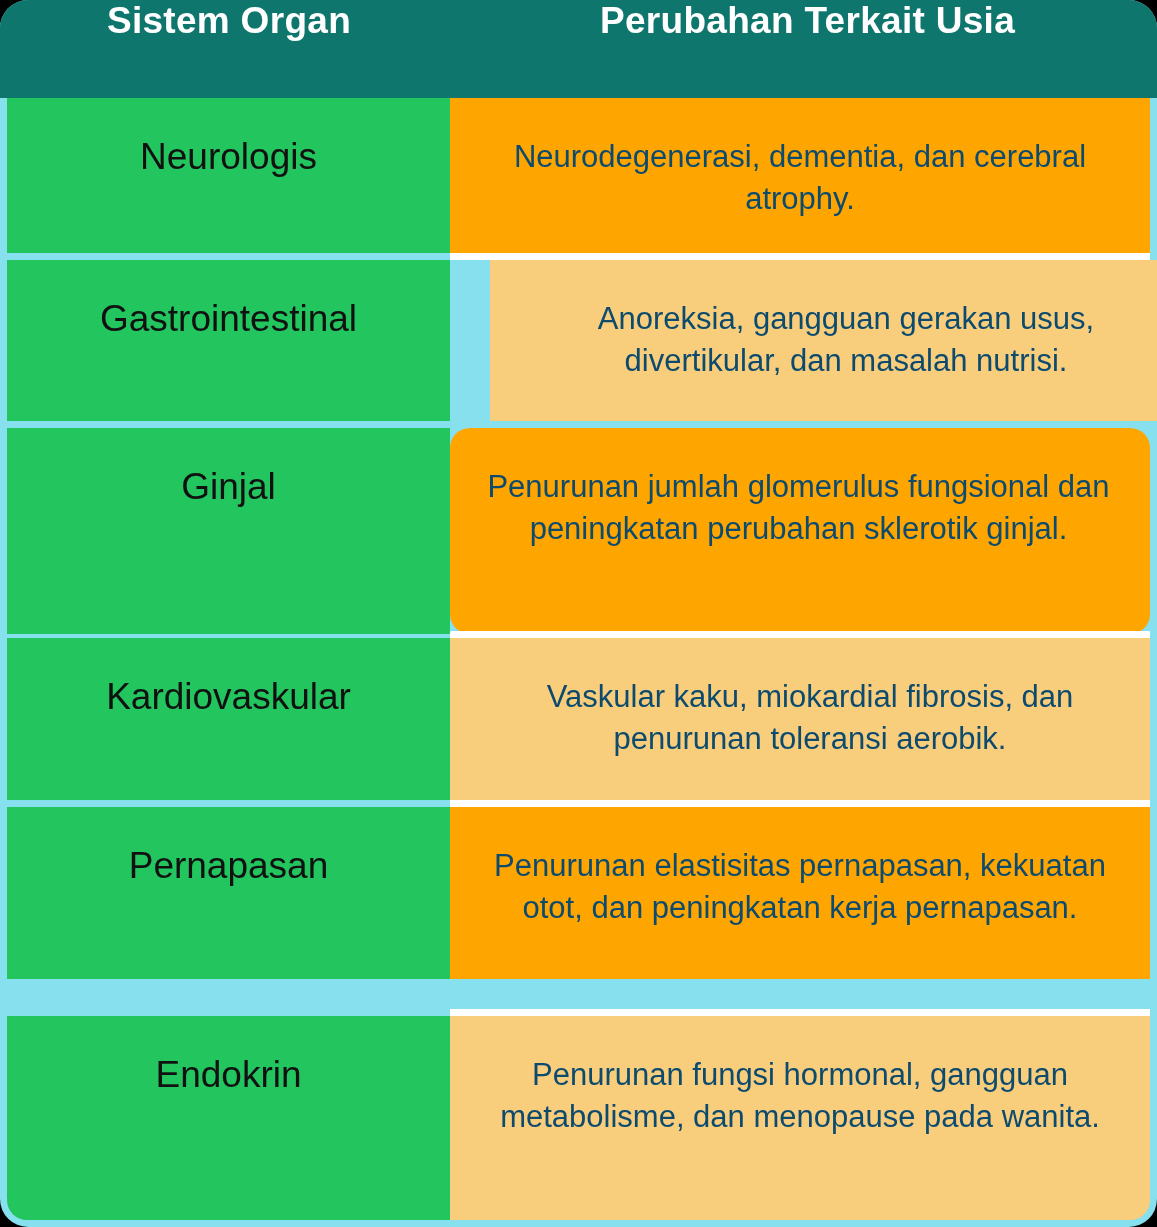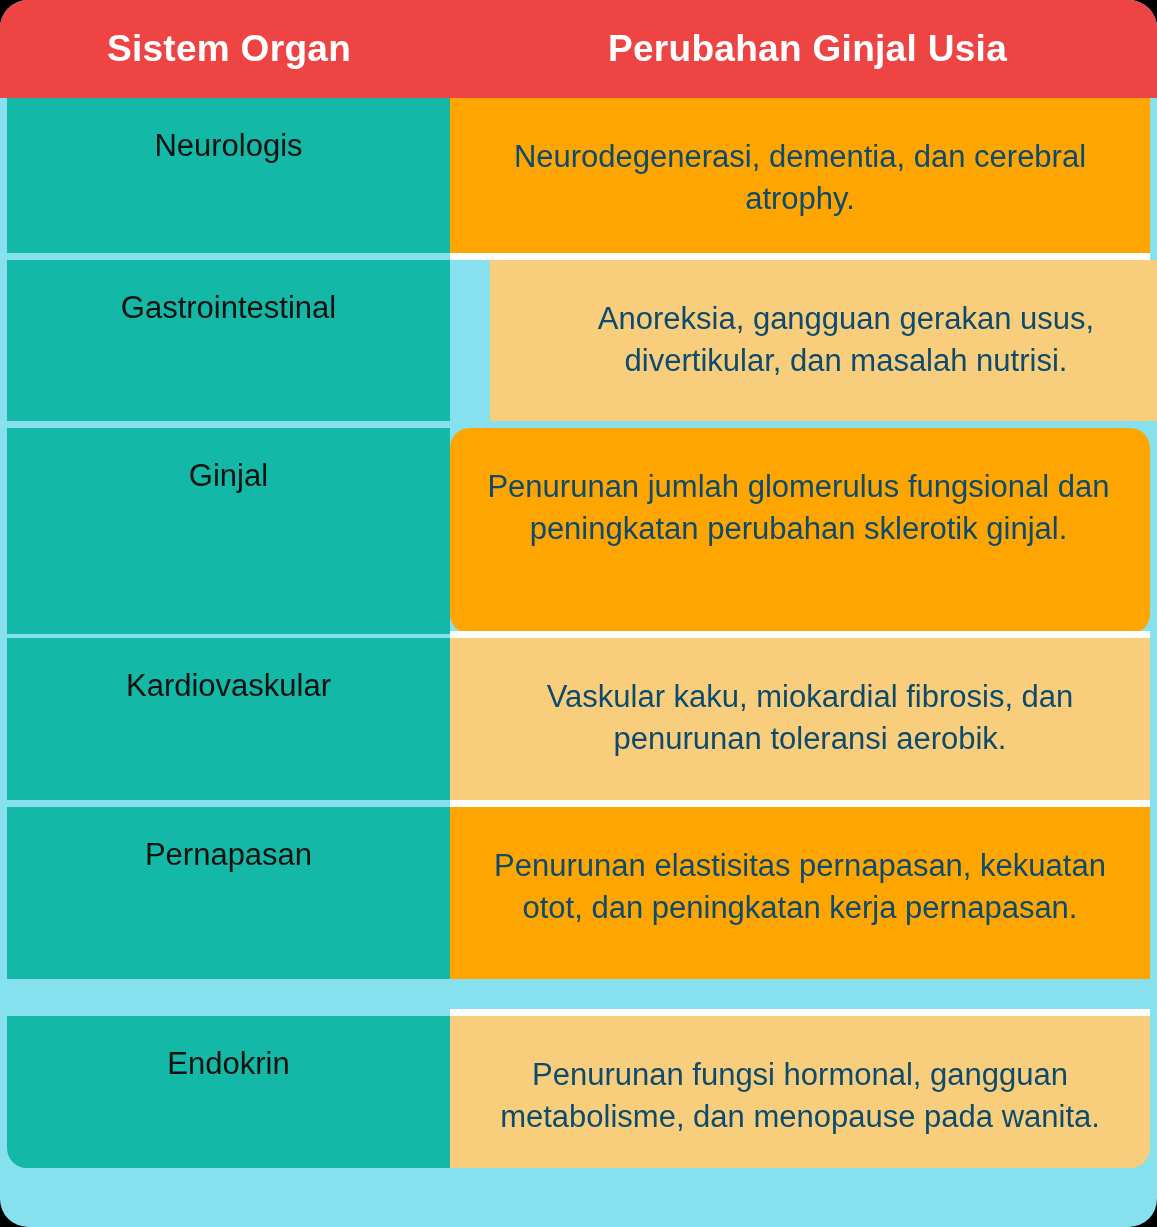--- a/index.html
+++ b/index.html
@@ -3,50 +3,50 @@
   <meta charset="utf-8">
   <style>
     html, body { margin: 0; padding: 0; background: #000000; }
     body { width: 1157px; height: 1227px; position: relative; overflow: hidden; }
     .table-wrap {
       position: absolute; left: 0; top: 0; width: 1157px; height: 1227px;
       background: #86e0ee; border-radius: 28px; overflow: hidden;
     }
     .header {
       position: absolute; left: 0; top: 0; width: 1157px; height: 98px;
-      background: #ef4444; display: flex; align-items: center;
+      background: #0f766e; display: flex; align-items: flex-start;
     }
     .header .hcell {
       color: #ffffff; font-family: "Liberation Sans", sans-serif; font-weight: bold;
       font-size: 37px; text-align: center; letter-spacing: 0.3px;
     }
     .header .h-left { width: 458px; }
     .header .h-right { width: 699px; }
     .row { position: absolute; left: 7px; width: 1143px; }
     .cell-left {
       position: absolute; left: 0; top: 0; width: 443px; height: 100%;
-      background: #14b8a6; font-family: "Liberation Sans", sans-serif; font-size: 31px;
-      color: #111111; text-align: center; box-sizing: border-box; padding-top: 30px;
+      background: #22c55e; font-family: "Liberation Sans", sans-serif; font-size: 37px;
+      color: #111111; text-align: center; box-sizing: border-box; padding-top: 38px;
     }
     .cell-right {
       position: absolute; left: 443px; top: 0; width: 700px; height: 100%;
       font-family: "Liberation Sans", sans-serif; font-size: 31px; color: #0c4a6e;
       text-align: center; box-sizing: border-box; padding: 38px 20px 0 20px; line-height: 42px;
     }
     .dark { background: #ffa500; }
     .light { background: #f8cd7c; }
     .sep-white { position: absolute; left: 450px; width: 700px; height: 7px; background: #ffffff; }
   </style>
 </head>
 <body>
 
 <div class="table-wrap">
   <div class="header">
     <div class="hcell h-left">Sistem Organ</div>
-    <div class="hcell h-right">Perubahan Ginjal Usia</div>
+    <div class="hcell h-right">Perubahan Terkait Usia</div>
   </div>
 
   <div class="row" style="top:98px;height:155px;">
     <div class="cell-left">Neurologis</div>
     <div class="cell-right dark">Neurodegenerasi, dementia, dan cerebral atrophy.</div>
   </div>
   <div class="sep-white" style="top:253px;"></div>
 
   <div class="row" style="top:260px;height:161px;">
     <div class="cell-left">Gastrointestinal</div>
@@ -64,17 +64,17 @@
     <div class="cell-right light" style="padding-left:40px;">Vaskular kaku, miokardial fibrosis, dan penurunan toleransi aerobik.</div>
   </div>
   <div class="sep-white" style="top:800px;"></div>
 
   <div class="row" style="top:807px;height:172px;">
     <div class="cell-left">Pernapasan</div>
     <div class="cell-right dark" style="padding-left:40px;padding-right:40px;">Penurunan elastisitas pernapasan, kekuatan otot, dan peningkatan kerja pernapasan.</div>
   </div>
   <div class="sep-white" style="top:1009px;"></div>
 
-  <div class="row" style="top:1016px;height:152px;">
+  <div class="row" style="top:1016px;height:204px;">
     <div class="cell-left" style="border-bottom-left-radius:20px;">Endokrin</div>
     <div class="cell-right light" style="padding-left:30px;padding-right:30px;border-bottom-right-radius:20px;">Penurunan fungsi hormonal, gangguan metabolisme, dan menopause pada wanita.</div>
   </div>
 </div>
 
 </body></html>

